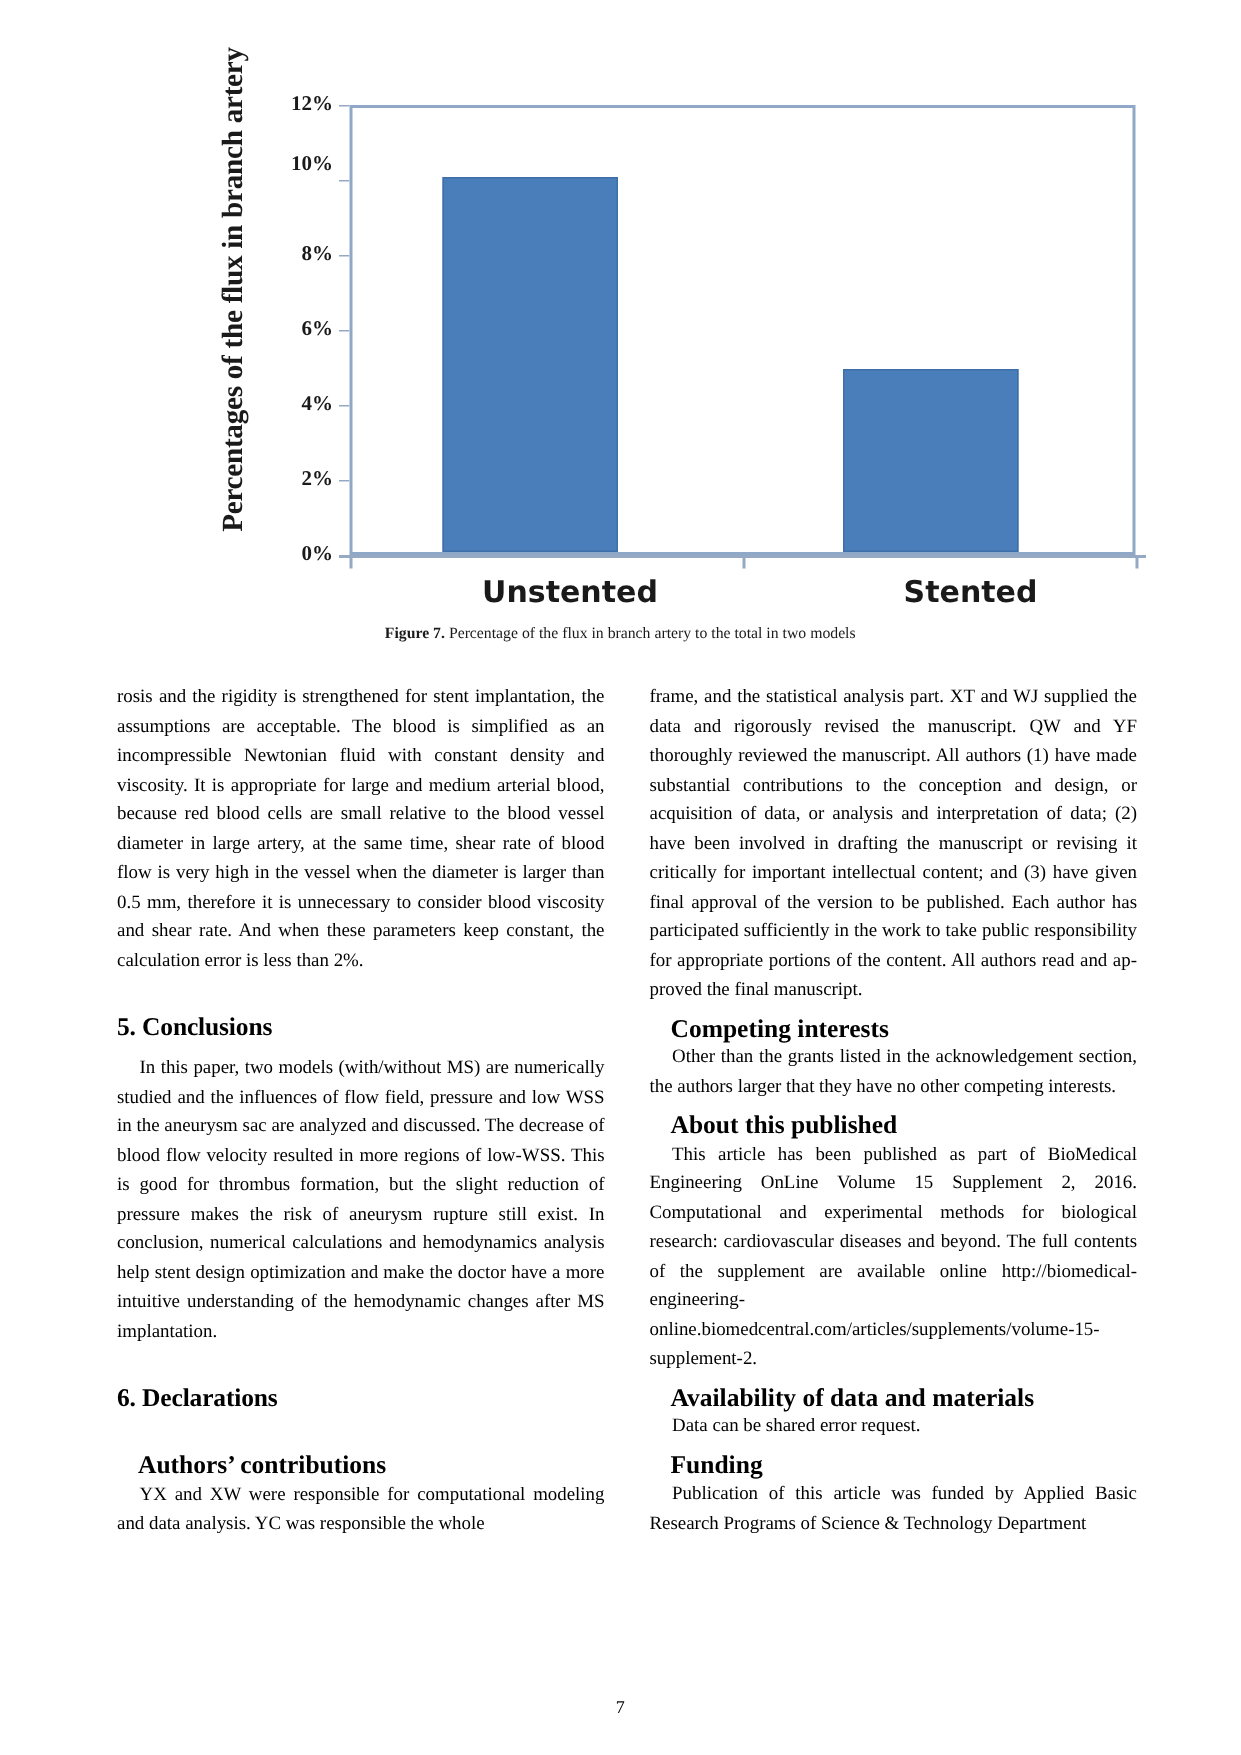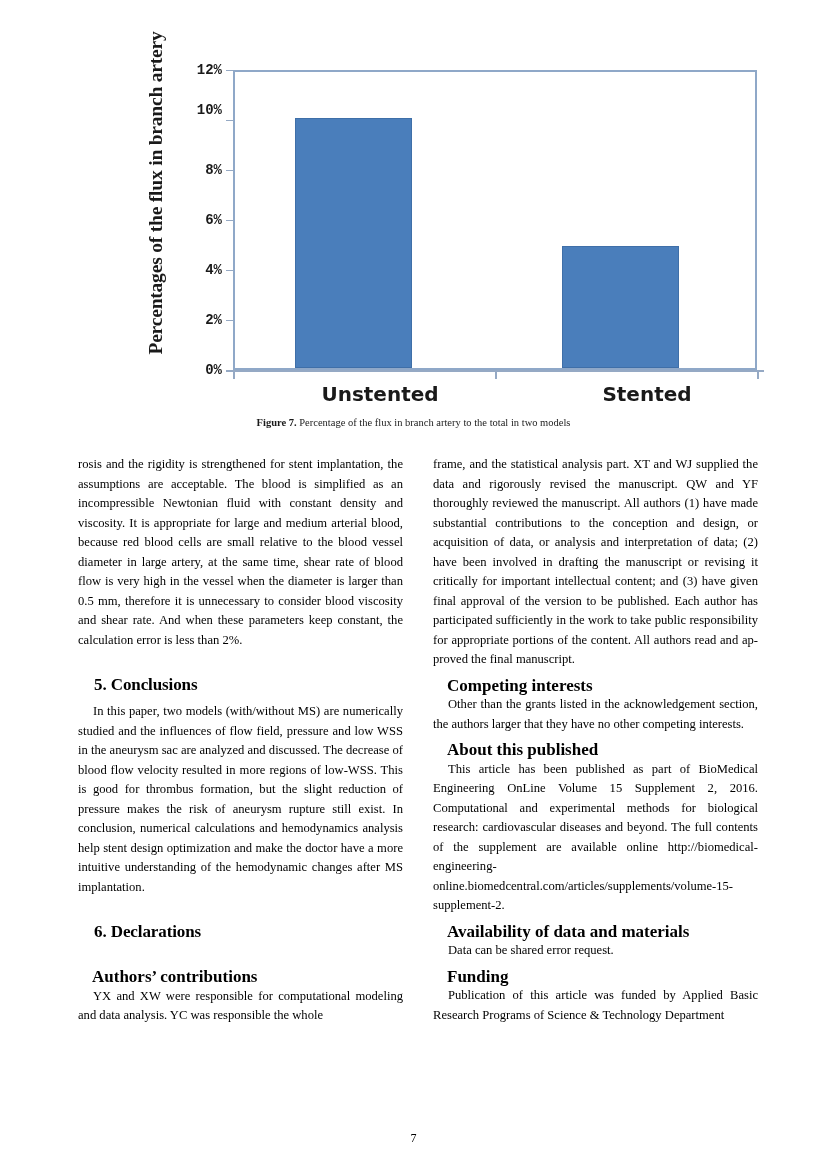--- a/index.html
+++ b/index.html
@@ -57,21 +57,21 @@
     position: absolute;
     left: 98px;
     top: 40px;
     width: 46px;
     height: 330px;
   }
   .tick-lbl {
     position: absolute;
     right: 0;
     transform: translateY(-50%);
-    font-family: Liberation Mono, monospace;
+    font-family: Liberation Serif, serif;
     font-weight: bold;
     font-size: 14px;
     color: #1a1a1a;
     text-align: right;
     white-space: nowrap;
   }
   .tick-mark {
     position: absolute;
     left: 148px;
     width: 7px;
@@ -160,21 +160,21 @@
     font-size: 12.6px;
     line-height: 19.5px;
     text-align: justify;
     text-justify: inter-word;
     hyphens: manual;
     color: #000;
   }
   p.body.indent { text-indent: 15px; }
 
   h2.section {
-    margin: 18px 0 6px 16px;
+    margin: 18px 0 6px 0;
     font-size: 17px;
     font-weight: bold;
     line-height: 22px;
     letter-spacing: -0.1px;
   }
   h2.section.gap-big { margin-top: 24px; }
 
   h3.subhead {
     margin: 6px 0 0 0;
     font-size: 17px;

